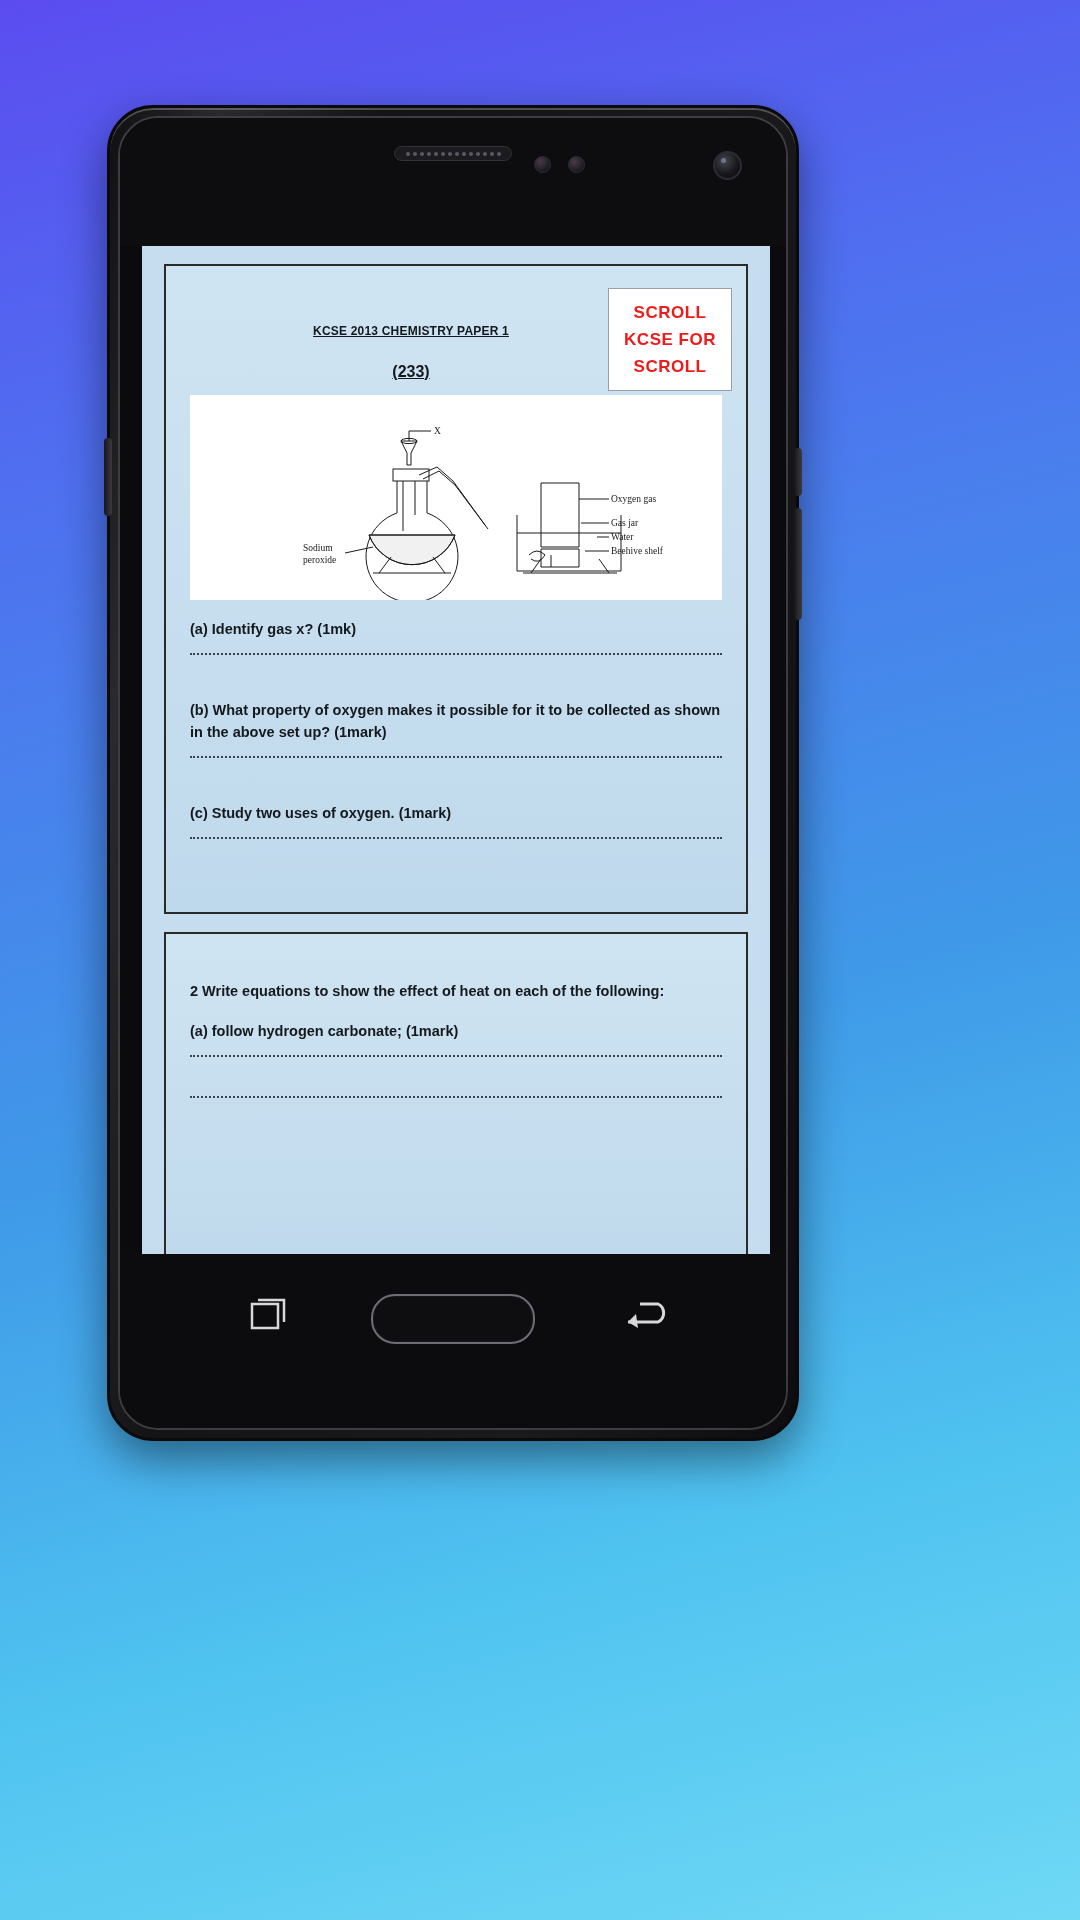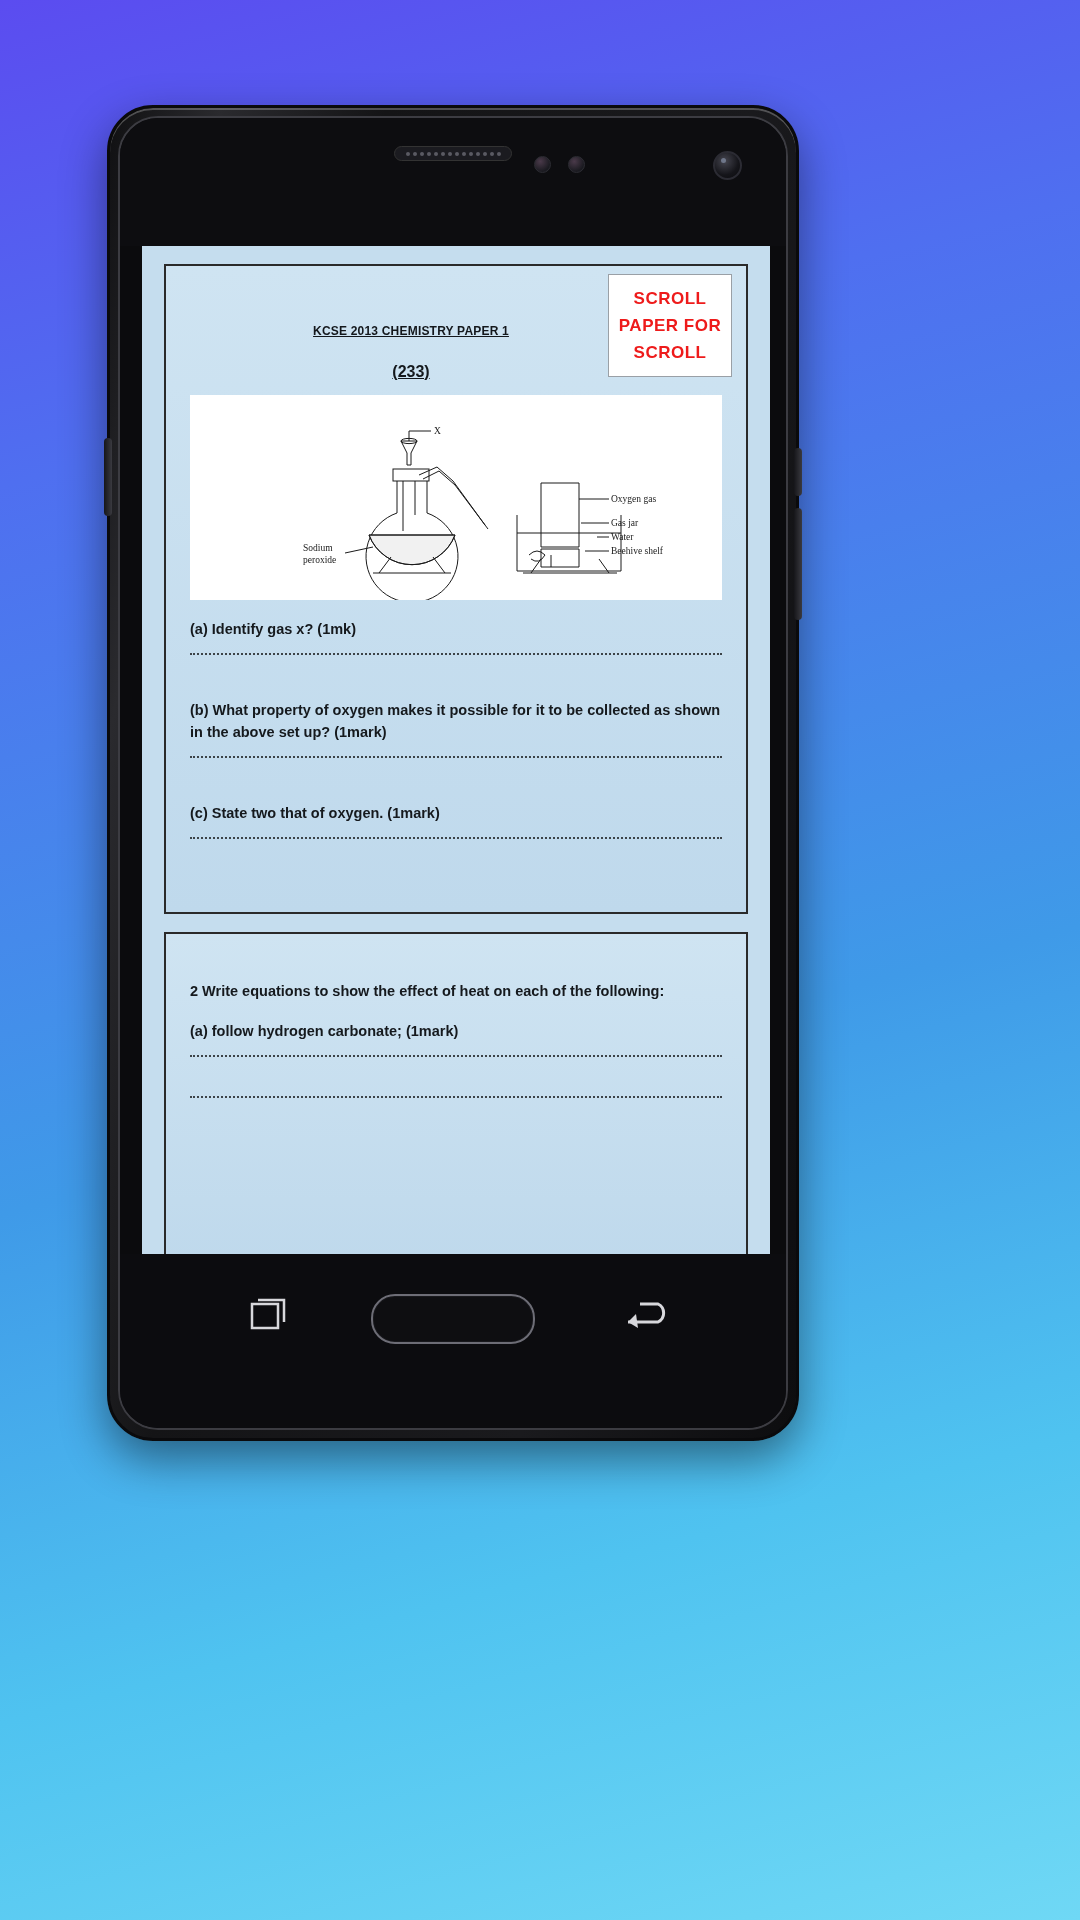--- a/index.html
+++ b/index.html
@@ -116,21 +116,21 @@
     margin: 18px 22px;
     padding: 16px 18px 22px 18px;
     box-sizing: border-box;
   }
   #card1 { height: 650px; position: relative; }
   #card2 { height: 330px; position: relative; }
 
   .scroll-box {
     position: absolute;
     right: 14px;
-    top: 8px;
+    top: 22px;
     width: 124px;
     background: #ffffff;
     border: 1px solid #9aa0a6;
     padding: 10px 4px;
     text-align: center;
     box-sizing: border-box;
   }
   .scroll-box div {
     color: #ee1b1b;
     font-weight: bold;
@@ -238,21 +238,21 @@
       <div class="sensor" id="sensor2"></div>
       <div id="camera"></div>
     </div>
 
     <div id="screen">
 
       <div class="card" id="card1">
 
         <div class="scroll-box">
           <div>SCROLL</div>
-          <div>PAPER FOR</div>
+          <div>KCSE FOR</div>
           <div>SCROLL</div>
         </div>
 
         <div class="doc-title">KCSE 2013 CHEMISTRY PAPER 1</div>
         <div class="doc-subtitle">(233)</div>
 
 
         <div class="figure">
           <svg viewBox="0 0 430 205" width="100%" height="100%" preserveAspectRatio="xMidYMid meet">
             <g stroke="#1a1a1a" fill="none" stroke-width="1">
@@ -313,21 +313,21 @@
         </div>
 
         <div class="q-text">(a) Identify gas x? (1mk)</div>
         <div class="dotted"></div>
         <div class="spacer-sm"></div>
 
         <div class="q-text">(b) What property of oxygen makes it possible for it to be collected as shown in the above set up? (1mark)</div>
         <div class="dotted"></div>
         <div class="spacer-sm"></div>
 
-        <div class="q-text">(c) State two that of oxygen. (1mark)</div>
+        <div class="q-text">(c) Study two uses of oxygen. (1mark)</div>
         <div class="dotted"></div>
       </div>
 
       <div class="card" id="card2">
         <div class="q-text" style="margin-top:30px">2 Write equations to show the effect of heat on each of the following:</div>
         <div class="q-text">(a) follow hydrogen carbonate; (1mark)</div>
         <div class="dotted"></div>
         <div class="spacer-sm"></div>
         <div class="dotted"></div>
       </div>

